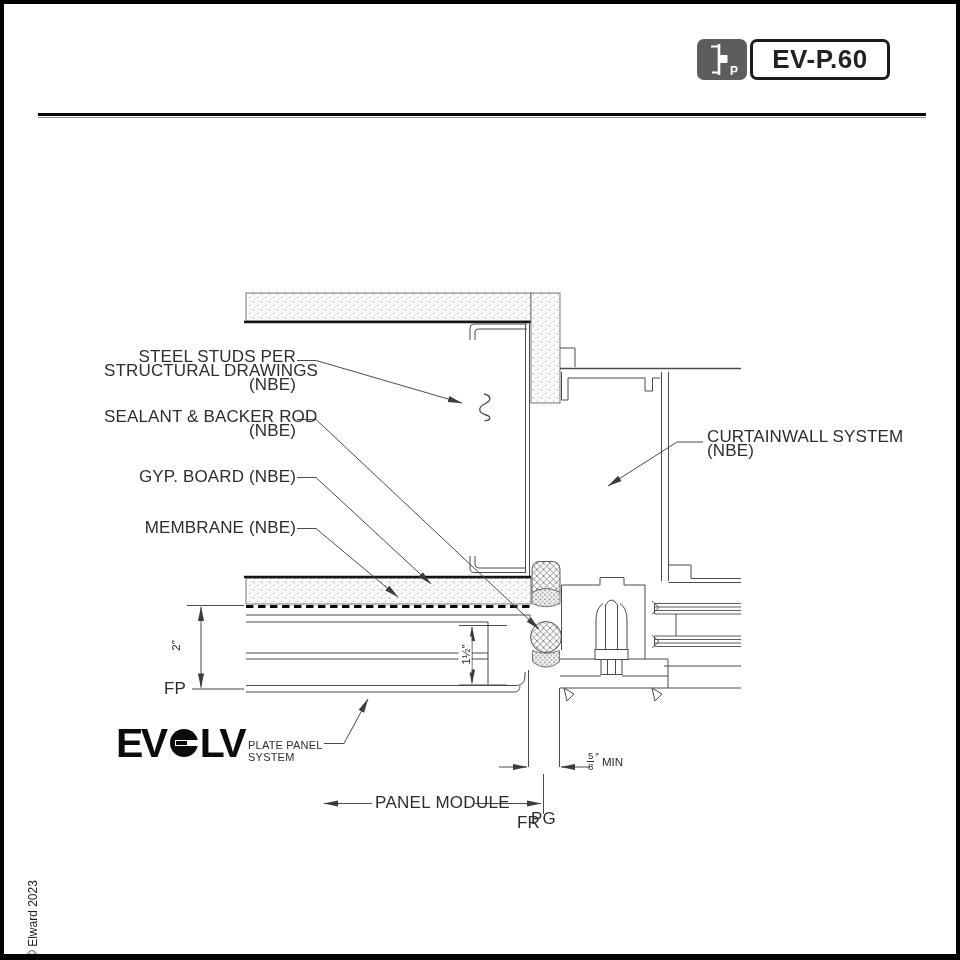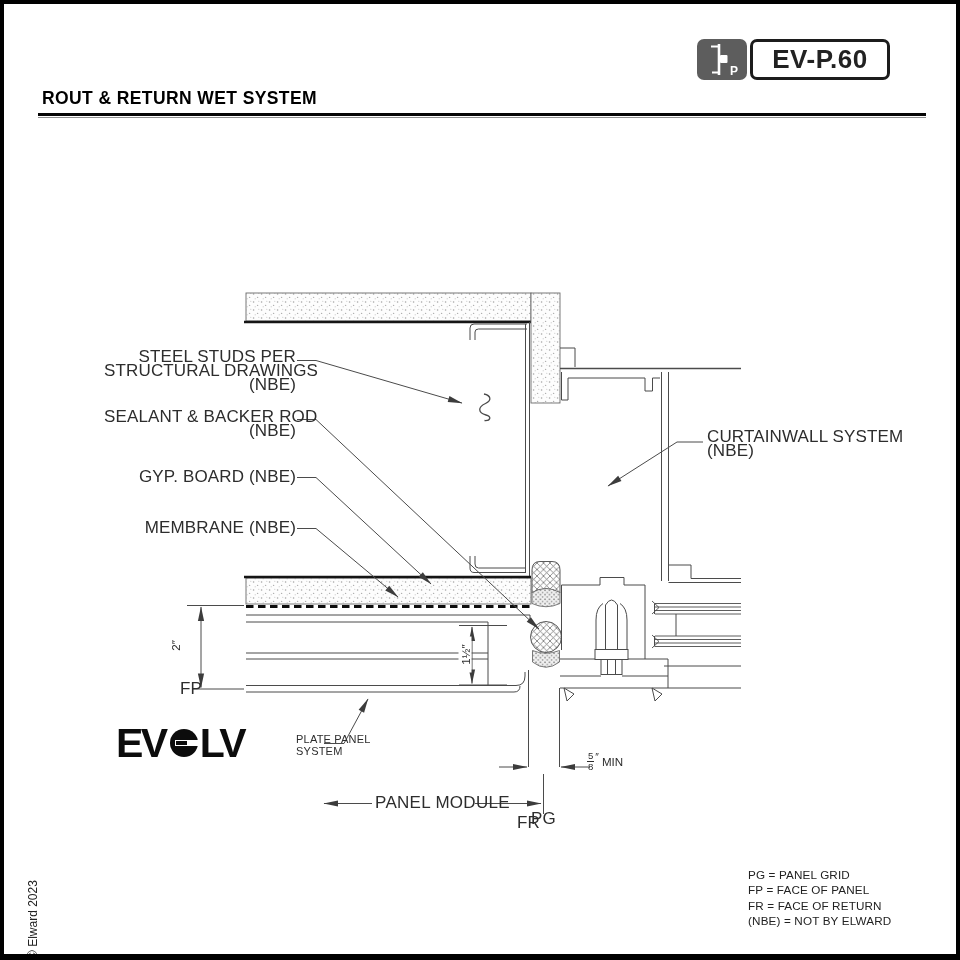--- a/index.html
+++ b/index.html
@@ -26,21 +26,21 @@
   .lbl-r{text-align:right;}
   .dim-v{position:absolute;font-size:11.6px;color:#2d2d2d;white-space:nowrap;
     transform:rotate(-90deg);text-align:center;}
   .dim-58{position:absolute;left:583px;top:747px;display:flex;align-items:center;
     font-size:11.6px;color:#2d2d2d;}
   .frac{display:inline-flex;flex-direction:column;align-items:center;
     font-size:9.6px;line-height:10.4px;}
   .frac .num{border-bottom:1px solid #2d2d2d;padding:0 1px;}
   .unit-sup{position:relative;top:-4px;font-size:10px;margin:0 3px 0 1px;}
   
-  .logo{position:absolute;left:112px;top:719px;display:flex;align-items:flex-start;gap:48px;}
+  .logo{position:absolute;left:112px;top:719px;display:flex;align-items:flex-end;}
   .logo-word{display:flex;align-items:center;font-size:41px;font-weight:900;
     letter-spacing:-2.5px;color:#0c0c0c;line-height:40px;}
   .logo-o{display:inline-block;width:28px;height:28px;border-radius:50%;
     background:#0c0c0c;position:relative;margin:0 2px 0 4px;}
   .logo-o .slot{position:absolute;left:5px;right:-2px;top:10.5px;height:6.5px;background:#fff;}
   .logo-o .bar{position:absolute;left:6px;width:11px;top:12px;height:3.5px;background:#0c0c0c;}
   .logo-tag{margin-left:4px;padding-top:10px;font-size:11px;line-height:12px;
     color:#2d2d2d;letter-spacing:.2px;}
   
   .legend{position:absolute;left:744px;top:863px;font-size:11.7px;line-height:15.3px;
@@ -176,21 +176,20 @@
         <line x1="455" y1="681" x2="503" y2="681"></line>
         <line x1="468" y1="623" x2="468" y2="679.5" marker-start="url(#arr)" marker-end="url(#arr)"></line>
         <line x1="495" y1="763" x2="523" y2="763" marker-end="url(#arr)"></line>
         <line x1="586" y1="763" x2="557" y2="763" marker-end="url(#arr)"></line>
         <line x1="368" y1="799.5" x2="320" y2="799.5" marker-end="url(#arr)"></line>
         <line x1="471" y1="799.5" x2="537" y2="799.5" marker-end="url(#arr)"></line>
       </g>
     </g>
   </svg>
 
-  <div class="page-title">ROUT &amp; RETURN WET SYSTEM</div>
   <div class="title-rule">
     <div class="r1"></div>
       <div class="r2"></div>
   </div>
 
   <div class="badge">
     <div class="badge-icon">
       <svg width="50" height="41" viewBox="0 0 50 41">
         <path d="M22,5 V36" stroke="#fff" stroke-width="2.6" fill="none"></path>
         <path d="M14,7.5 H22 M22,33.5 H15" stroke="#fff" stroke-width="2" fill="none"></path>
@@ -220,42 +219,36 @@
   <div class="dim-v" style="left:156px;top:635px;width:30px;">2″</div>
   <div class="dim-v" style="left:443px;top:644px;width:36px;background:#fff;">1½″</div>
   <div class="dim-58">
     <span class="frac">
       <span class="num">5</span>
       <span>8</span>
     </span>
     <span class="unit-sup">″</span>
     <span>MIN</span>
   </div>
-  <div class="lbl" style="left:176px;top:678px;">FP</div>
+  <div class="lbl" style="left:160px;top:678px;">FP</div>
   <div class="lbl" style="left:513px;top:812px;">FR</div>
   <div class="lbl" style="left:527px;top:808px;">PG</div>
   <div class="lbl" style="left:371px;top:792px;letter-spacing:.3px;">PANEL MODULE</div>
 
   <div class="logo">
     <div class="logo-word">
       <span>EV</span>
       <span class="logo-o">
         <span class="slot"></span>
           <span class="bar"></span>
       </span>
       <span>LV</span>
     </div>
     <div class="logo-tag">
       <div>PLATE PANEL</div>
       <div>SYSTEM</div>
     </div>
   </div>
 
-  <div class="legend">
-    <div>PG = PANEL GRID</div>
-    <div>FP = FACE OF PANEL</div>
-    <div>FR = FACE OF RETURN</div>
-    <div>(NBE) = NOT BY ELWARD</div>
-  </div>
 
   <div class="copyright">© Elward 2023</div>
 
 </div>
 
 </body></html>

